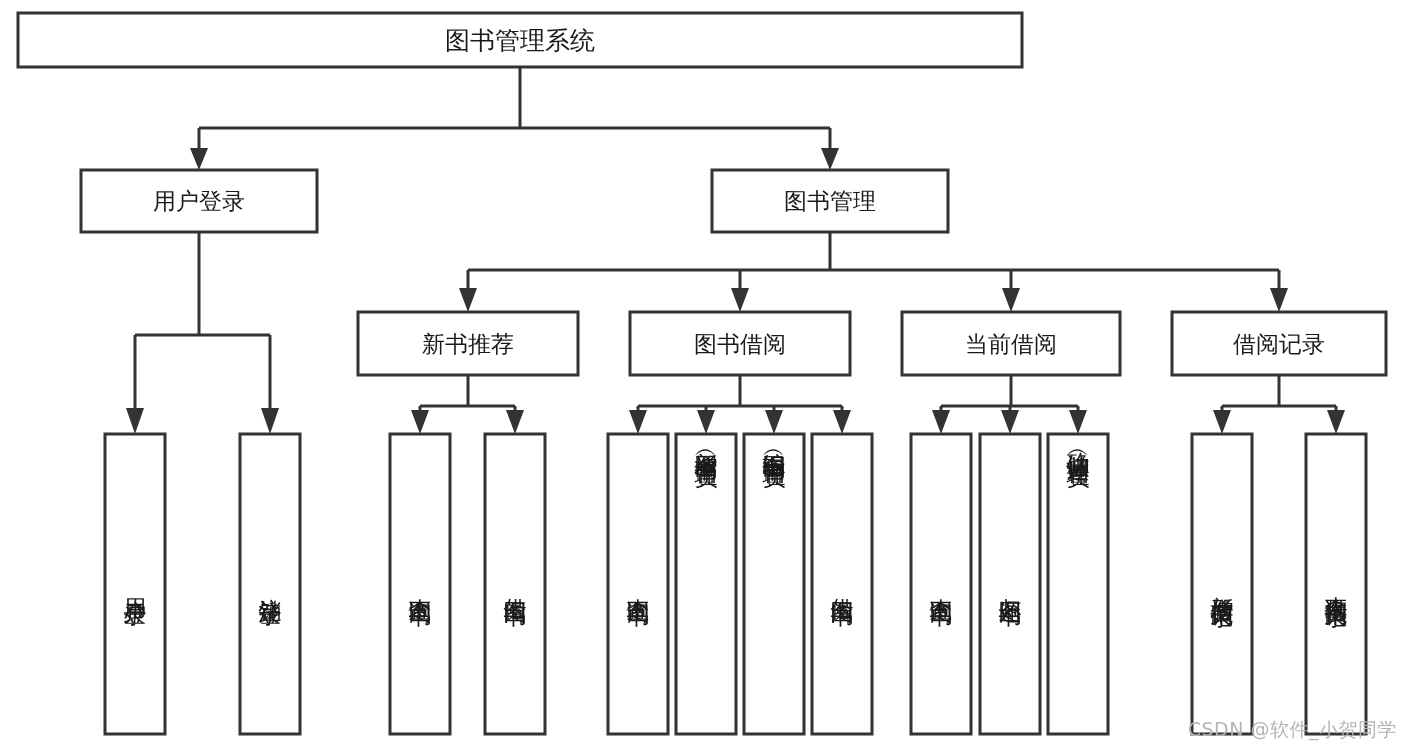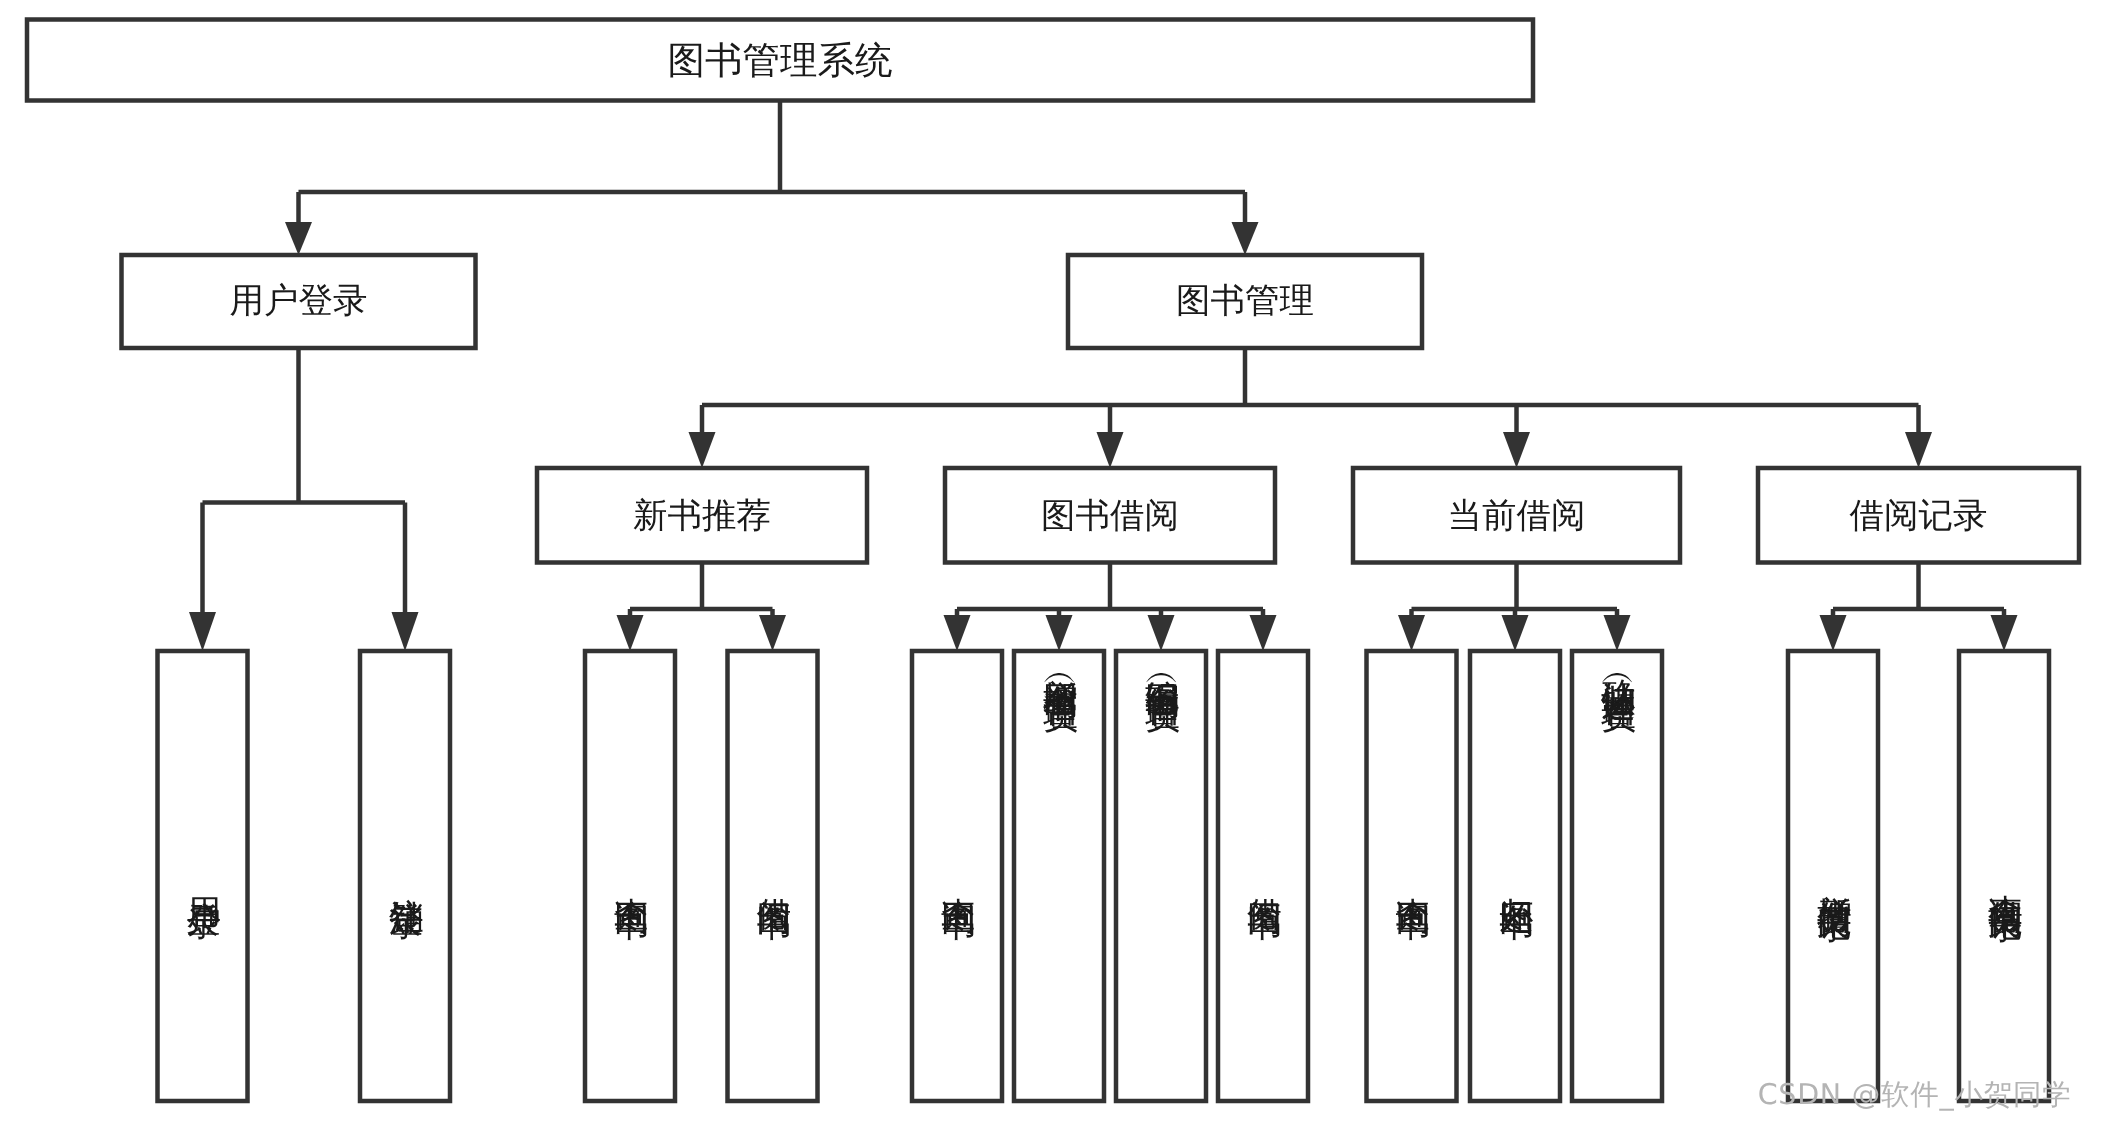--- a/index.html
+++ b/index.html
@@ -62,21 +62,21 @@
     text-orientation: upright;
     font-family: "DejaVu Sans", "Liberation Sans", sans-serif;
     font-size: 23px;
     line-height: 1.18;
     letter-spacing: 2px;
     color: #1a1a1a;
     white-space: nowrap;
   }
   .watermark {
     position: absolute;
-    right: 24px;
+    right: 8px;
     bottom: 4px;
     font-family: "DejaVu Sans", "Liberation Sans", sans-serif;
     font-size: 19px;
     color: #b4b4b4;
     letter-spacing: 0.5px;
     user-select: none;
   }
 </style>
 </head>
 <body>

